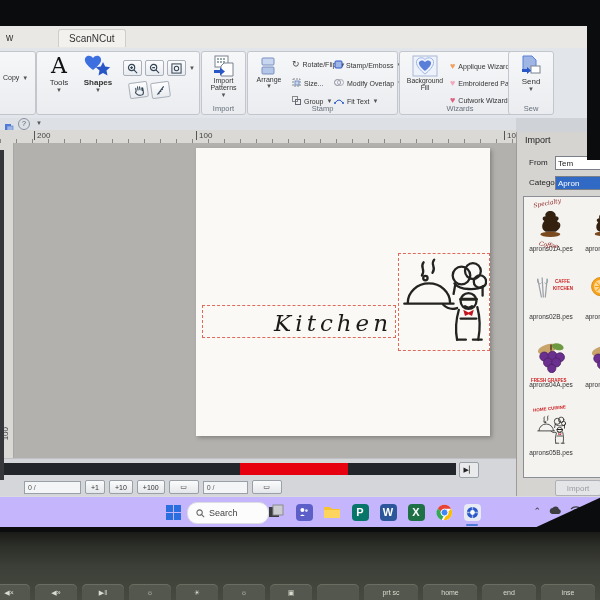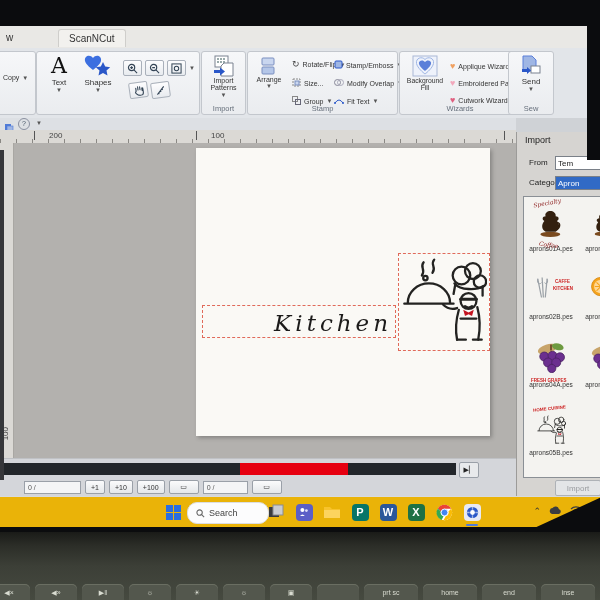--- a/index.html
+++ b/index.html
@@ -25,21 +25,21 @@
   .caret{font-size:6px;color:#555;}
   .smallrow{position:absolute;display:flex;align-items:center;gap:3px;font-size:7px;color:#333;white-space:nowrap;}
   .sbtn{width:17px;height:14px;border:1px solid #a9b0ba;border-radius:2px;background:linear-gradient(#fdfdfe,#e8ebef);
         display:flex;align-items:center;justify-content:center;font-size:9px;color:#345;}
   .icon8{font-size:9px;line-height:9px;}
   
   .quickbar{position:absolute;left:0;top:92px;width:516px;height:12px;background:#dde0e4;border-bottom:1px solid #c8cacd;}
   .hruler{position:absolute;left:0;top:104px;width:516px;height:13px;background:#dbd9d5;border-bottom:1px solid #a9a7a3;}
   .hruler .ticks{position:absolute;left:0;bottom:0;width:100%;height:4px;
       background:repeating-linear-gradient(90deg,#8a8884 0 1px,transparent 1px 16px);}
-  .hlabel{position:absolute;top:1px;font-size:8px;color:#444;border-left:1px solid #555;padding-left:14px;line-height:9px;}
+  .hlabel{position:absolute;top:1px;font-size:8px;color:#444;border-left:1px solid #555;padding-left:2px;line-height:9px;}
   
   .workarea{position:absolute;left:0;top:117px;width:516px;height:315px;background:#b3b1ae;overflow:hidden;}
   .vruler{position:absolute;left:0;top:0;width:13px;height:100%;background:#dbd9d5;border-right:1px solid #a9a7a3;}
   .vruler .vlabel{position:absolute;left:1px;bottom:18px;font-size:8px;color:#444;writing-mode:vertical-rl;transform:rotate(180deg);}
   .page{position:absolute;left:196px;top:5px;width:294px;height:288px;background:#faf9f5;box-shadow:2px 2px 4px rgba(0,0,0,.25);}
   .selbox{position:absolute;border:1px dashed #e06a5a;}
   .script{position:absolute;right:3px;bottom:1px;font-family:"DejaVu Serif",serif;font-style:italic;white-space:nowrap;}
   .script.red{color:#c41420;font-size:23px;letter-spacing:3px;}
   .script.black{color:#1c1b1a;font-size:23px;letter-spacing:4px;}
   
@@ -47,21 +47,21 @@
   .simbar{position:absolute;left:0;top:4px;width:456px;height:12px;background:#22262a;}
   .simred{position:absolute;left:240px;top:0;width:108px;height:12px;}
   .playbtn{position:absolute;left:459px;top:3px;width:18px;height:14px;border:1px solid #9aa0a8;border-radius:2px;
            background:#e8eaec;font-size:7px;color:#222;display:flex;align-items:center;justify-content:center;}
   .ctrlrow{position:absolute;left:0;top:20px;height:16px;display:flex;align-items:center;gap:4px;padding-left:24px;}
   .cfield{width:52px;height:11px;border:1px solid #9aa0a8;background:#f4f5f6;font-size:7px;color:#555;
           display:flex;align-items:center;padding-left:3px;}
   .cbtn{height:12px;border:1px solid #9aa0a8;border-radius:2px;background:linear-gradient(#fbfbfc,#e4e7ea);
         font-size:7px;color:#333;display:flex;align-items:center;justify-content:center;padding:0 5px;}
   
-  .taskbar{position:absolute;left:0;top:470px;width:600px;height:31px;background:#eab308;border-top:1px solid #d8dadd;}
+  .taskbar{position:absolute;left:0;top:470px;width:600px;height:31px;background:#c4b5fd;border-top:1px solid #d8dadd;}
   .winlogo{position:absolute;left:166px;top:8px;width:15px;height:15px;display:grid;grid-template:7px 7px/7px 7px;gap:1px;}
   .winlogo div{background:#2a6ee0;}
   .searchpill{position:absolute;left:187px;top:5px;width:72px;height:20px;border-radius:10px;background:#fcfcfd;
               border:1px solid #dcdee2;display:flex;align-items:center;gap:4px;padding-left:8px;font-size:9px;color:#444;}
   .tico{position:absolute;top:5px;width:20px;height:20px;display:flex;align-items:center;justify-content:center;}
   .tile{width:17px;height:17px;border-radius:4px;color:#fff;font-size:11px;font-weight:bold;
         display:flex;align-items:center;justify-content:center;}
   .runline{position:absolute;top:27px;width:12px;height:2px;border-radius:1px;background:#4f7bd8;}
   .tray{position:absolute;right:18px;top:9px;display:flex;gap:8px;font-size:9px;color:#333;}
   
@@ -151,24 +151,24 @@
       <div class="rgroup" style="left:-28px;width:62px;">
         <div class="smallrow" style="left:30px;top:22px;">
           <span>Copy</span>
           <span class="caret">▼</span>
         </div>
       </div>
 
       <div class="rgroup" style="left:36px;width:162px;">
         <div class="bigbtn" style="left:6px;top:2px;width:32px;">
           <div style="font-family:'DejaVu Serif',serif;font-size:22px;line-height:24px;color:#111;">A</div>
-          <div class="cap">Text</div>
+          <div class="cap">Tools</div>
           <div class="caret">▼</div>
         </div>
-        <div class="bigbtn" style="left:42px;top:2px;width:38px;">
+        <div class="bigbtn" style="left:42px;top:2px;width:38px;font-weight:bold;">
           <div style="height:24px;">
             <svg width="28" height="24" viewBox="0 0 28 24">
               <path d="M9,4 C6,0 0,2 1,7 C2,11 8,15 9,16 C10,15 16,11 17,7 C18,2 12,0 9,4 Z" fill="#3c6fe0"></path>
               <path d="M19,8 l2.2,4.6 5,.6 -3.7,3.4 1,4.9 -4.5-2.5 -4.5,2.5 1-4.9 -3.7-3.4 5-.6 Z" fill="#2a57c8"></path>
             </svg>
           </div>
           <div class="cap">Shapes</div>
           <div class="caret">▼</div>
         </div>
         <div class="smallrow" style="left:86px;top:8px;">

